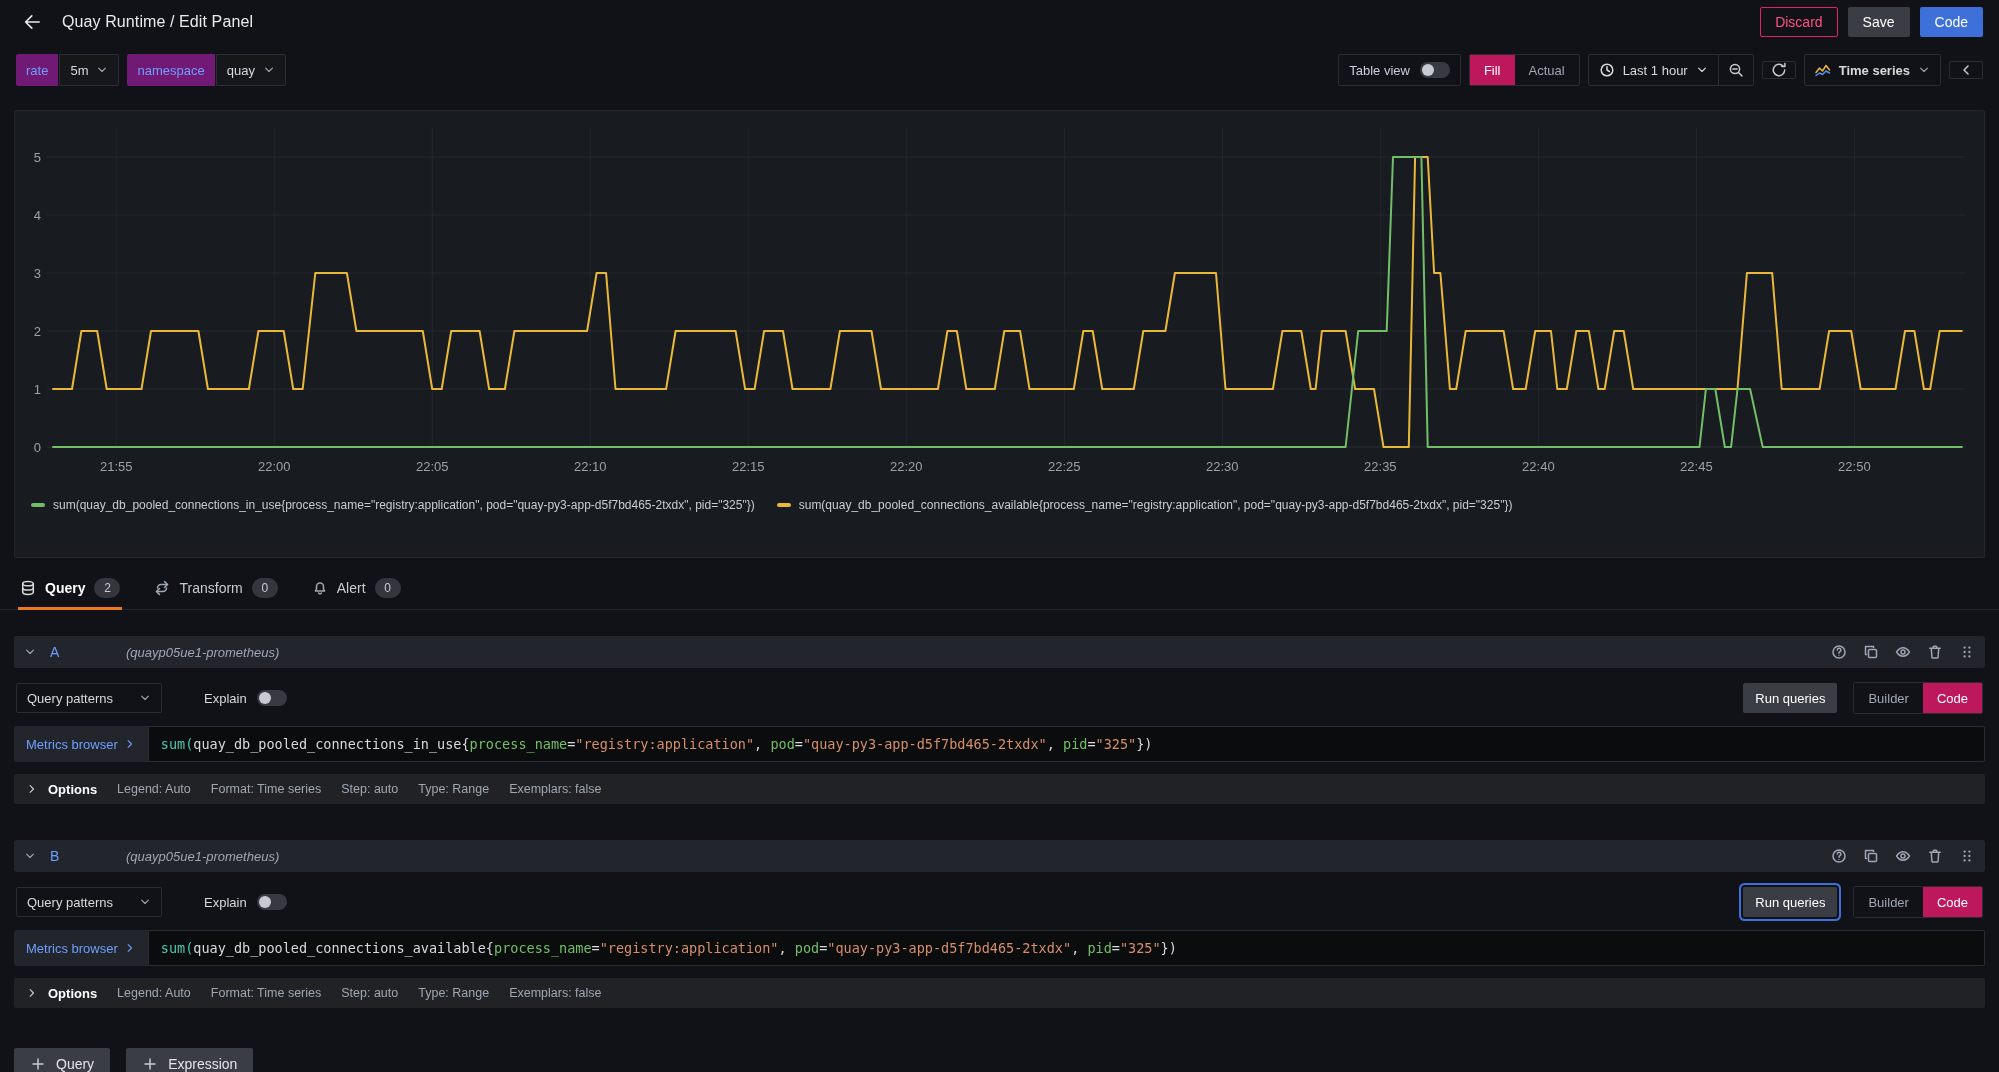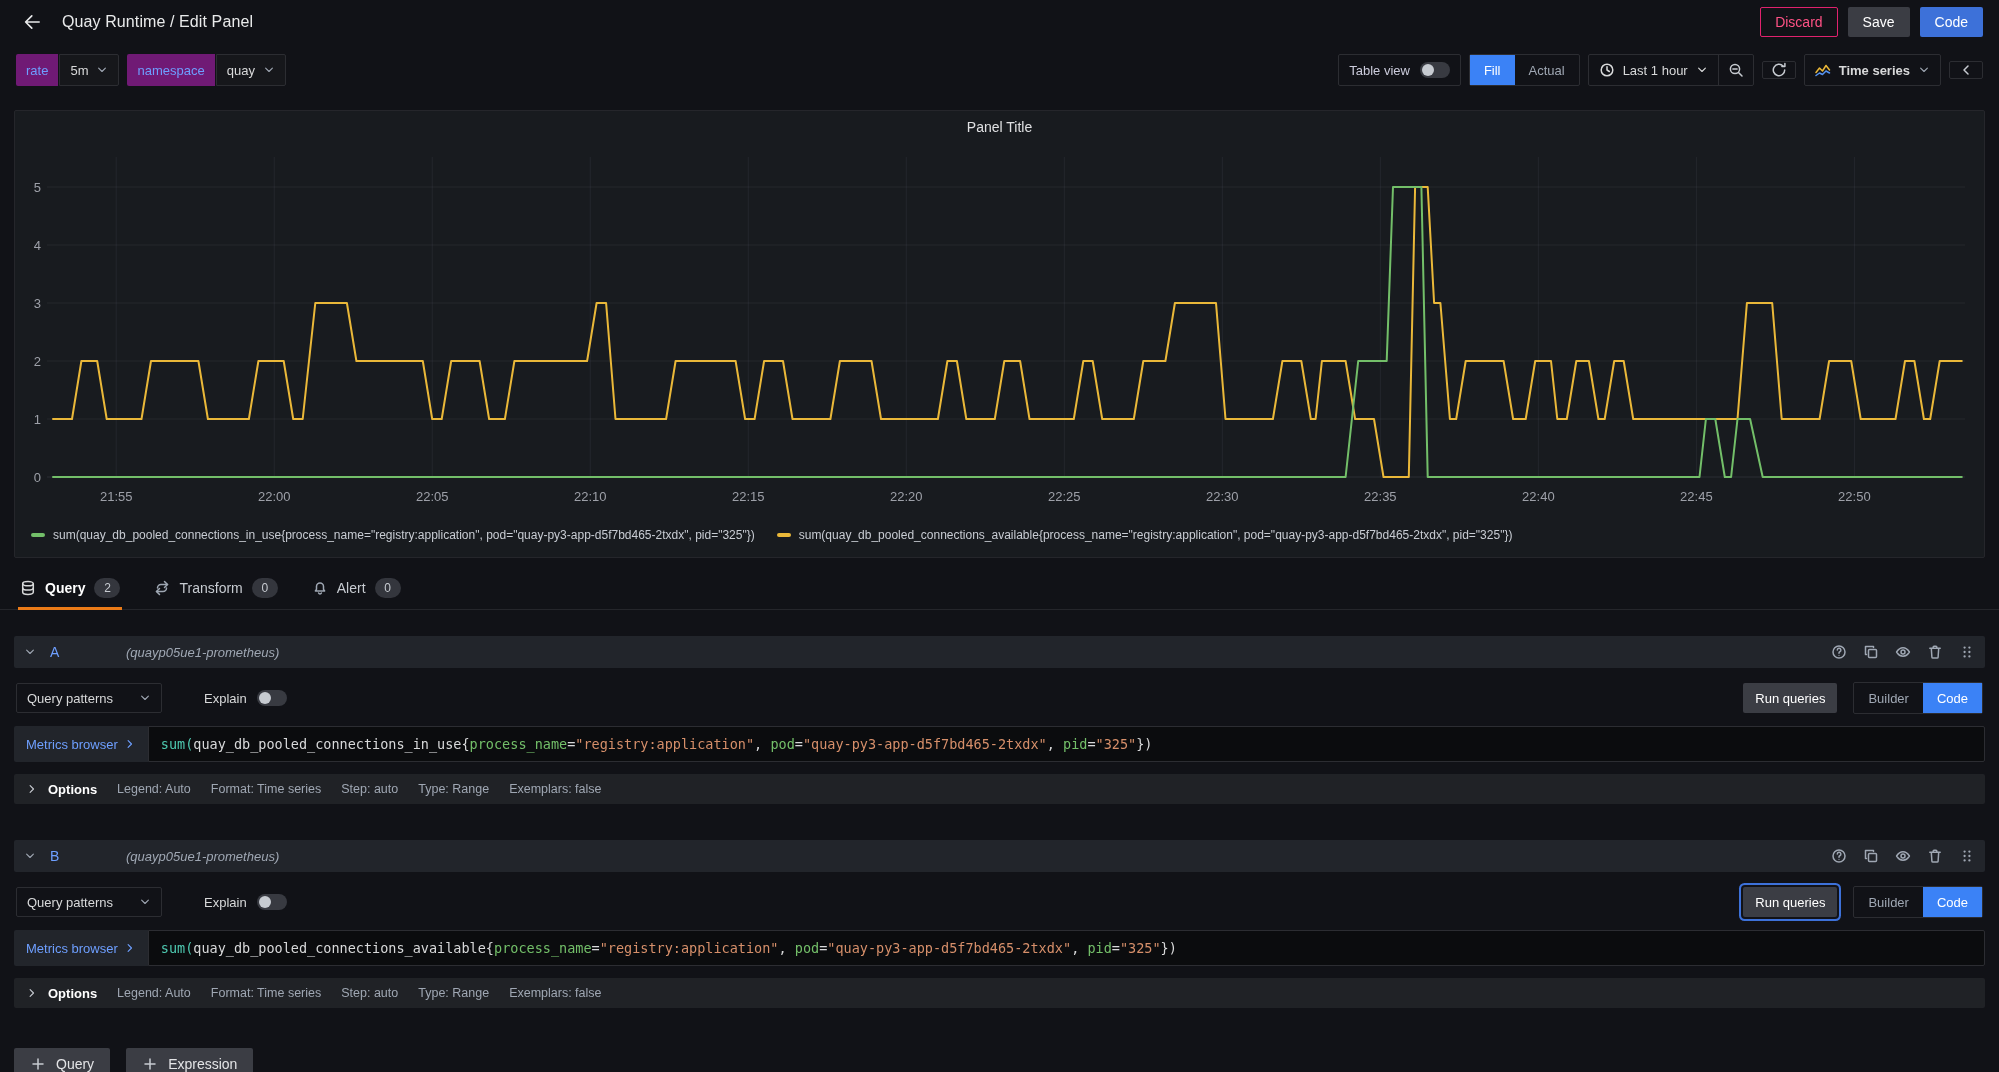--- a/index.html
+++ b/index.html
@@ -29,21 +29,21 @@
   .var-group { display:flex; gap:1px; }
   .var-label { background:#701a75; color:#6e9fff; font-weight:500; font-size:13px; height:32px; display:flex; align-items:center; padding:0 10px; border-radius:2px 0 0 2px; }
   .var-value { background:#16171b; border:1px solid #2c2d32; color:#d8d9da; font-size:13px; height:32px; display:flex; align-items:center; gap:8px; padding:0 10px; border-radius:0 2px 2px 0; cursor:pointer; }
   .var-value .icon { color:#9fa7b3; }
   .toolbar-right { margin-left:auto; display:flex; align-items:center; gap:8px; }
   .group-box { height:32px; border:1px solid #2c2d32; border-radius:2px; display:flex; align-items:center; background:#111217; }
   .tv-group { padding:0 10px; gap:10px; font-size:13px; color:#ccccdc; cursor:pointer; }
   .toggle { width:30px; height:16px; border-radius:9px; background:#383a41; position:relative; flex:0 0 auto; cursor:pointer; }
   .toggle::after { content:""; position:absolute; left:2px; top:2px; width:12px; height:12px; border-radius:50%; background:#c7cbd1; }
   .seg { height:100%; padding:0 14px; display:flex; align-items:center; font-size:13px; color:#9fa7b3; cursor:pointer; }
-  .seg.active { background:#3b82f6; color:#ffffff; font-weight:500; }
+  .seg.active { background:#be185d; color:#ffffff; font-weight:500; }
   .tp-main { height:100%; padding:0 10px; display:flex; align-items:center; gap:8px; font-size:13px; font-weight:500; color:#d8d9da; cursor:pointer; }
   .tp-divider { width:1px; height:100%; background:#2c2d32; }
   .sq-btn { width:34px; height:100%; display:flex; align-items:center; justify-content:center; color:#c7cbd1; cursor:pointer; }
   .viz-group { padding:0 10px; gap:8px; font-size:13px; font-weight:700; color:#d8d9da; cursor:pointer; }
   .viz-group .chev { color:#9fa7b3; }
 
   
   .panel { margin:14px 14px 0; height:448px; background:#181b1f; border:1px solid #25262b; border-radius:2px; overflow:hidden; }
   .panel-title { text-align:center; padding-top:8px; height:30px; font-size:14px; font-weight:500; color:#dfe0e2; }
   .chart-wrap { padding:0 2px; }
@@ -201,21 +201,20 @@
       <span class="icon">
           <svg viewBox="0 0 16 16">
             <path d="M10 4 6 8l4 4"></path>
           </svg>
         </span>
     </div>
   </div>
 </div>
 
 <div class="panel">
-  <div class="panel-title">Panel Title</div>
   <div class="chart-wrap">
     <svg id="chart" class="chart-svg" width="1965" height="380" viewBox="0 0 1965 380">
         <line x1="99.20661157024793" x2="99.20661157024793" y1="16" y2="336" stroke="rgba(204,204,220,0.07)" stroke-width="1"></line>
         <text x="99.20661157024793" y="360" text-anchor="middle" font-size="13" fill="#9da0a8">21:55</text>
         <line x1="257.22314049586777" x2="257.22314049586777" y1="16" y2="336" stroke="rgba(204,204,220,0.07)" stroke-width="1"></line>
         <text x="257.22314049586777" y="360" text-anchor="middle" font-size="13" fill="#9da0a8">22:00</text>
         <line x1="415.23966942148763" x2="415.23966942148763" y1="16" y2="336" stroke="rgba(204,204,220,0.07)" stroke-width="1"></line>
         <text x="415.23966942148763" y="360" text-anchor="middle" font-size="13" fill="#9da0a8">22:05</text>
         <line x1="573.2561983471074" x2="573.2561983471074" y1="16" y2="336" stroke="rgba(204,204,220,0.07)" stroke-width="1"></line>
         <text x="573.2561983471074" y="360" text-anchor="middle" font-size="13" fill="#9da0a8">22:10</text>

